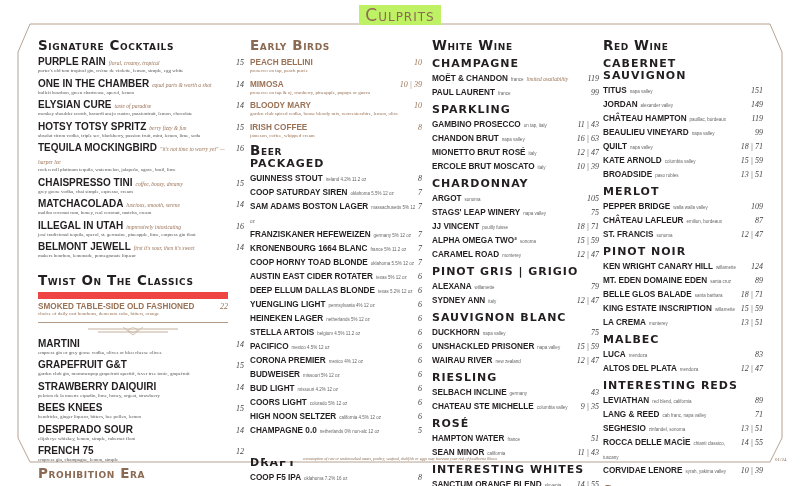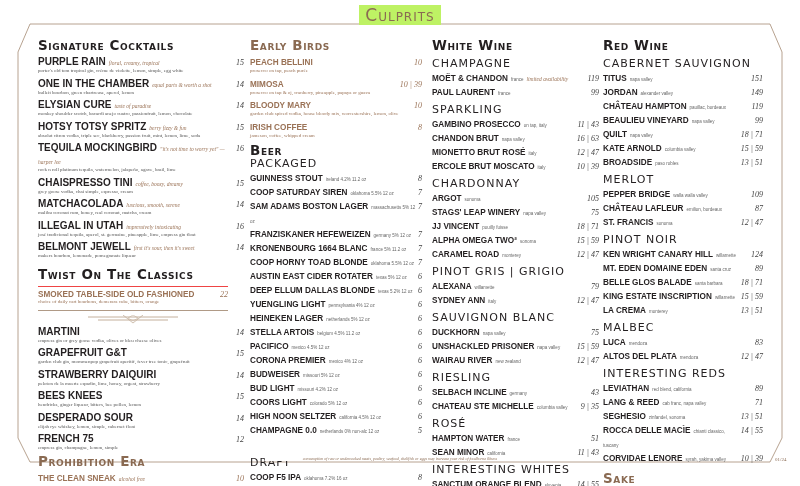--- a/index.html
+++ b/index.html
@@ -3,33 +3,33 @@
 <meta charset="utf-8">
 <style>
   html,body{margin:0;padding:0;background:#fff;}
   body{width:800px;height:486px;position:relative;overflow:hidden;font-family:"Liberation Sans",sans-serif;color:#231f20;}
   .frame{position:absolute;left:0;top:0;width:800px;height:486px;}
   .title{position:absolute;top:5px;left:0;width:800px;text-align:center;font-family:"DejaVu Sans",sans-serif;font-size:17px;letter-spacing:1px;color:#8a6a52;font-variant:small-caps;background:transparent;}
   .title span{background:#bef264;padding:0 6px;}
   .col{position:absolute;top:38px;}
   .h1{font-family:"DejaVu Sans",sans-serif;font-weight:bold;font-size:13.5px;font-variant:small-caps;letter-spacing:.6px;color:#231f20;margin:0 0 2px 0;line-height:15px;}
   .h1.tan{color:#8a6a52;}
-  .h2{font-family:"DejaVu Sans",sans-serif;font-weight:normal;font-size:11px;letter-spacing:1px;color:#231f20;margin:5px 0 1px 0;line-height:12px;}
+  .h2{font-family:"DejaVu Sans",sans-serif;font-weight:bold;font-size:11px;letter-spacing:1px;color:#231f20;margin:5px 0 1px 0;line-height:12px;}
   .item{position:relative;line-height:10px;}
   .row{display:flex;align-items:baseline;justify-content:space-between;}
   .nm{font-family:"Liberation Sans",sans-serif;font-weight:bold;font-size:8.2px;white-space:nowrap;}
   .nm.tan{color:#9a7256;}
   .tag{font-family:"Liberation Serif",serif;font-style:italic;font-size:5.5px;color:#9a7256;font-weight:normal;margin-left:3px;}
   .meta{font-family:"Liberation Sans",sans-serif;font-size:4.5px;color:#666;font-weight:normal;margin-left:3px;}
   .pr{font-family:"Liberation Serif",serif;font-style:italic;font-size:8px;color:#444;white-space:nowrap;}
   .pr.tan{color:#9a7256;font-family:Liberation Serif, serif;}
   .desc{font-family:"Liberation Serif",serif;font-size:5px;color:#555;line-height:6px;margin-bottom:2.5px;}
   .desc.tan{color:#9a7256;}
   .cocktail .nm{font-size:10px;}
-  .featured{border-top:1px solid #ef4444;border-bottom:1px solid #b09a86;padding:3px 0 2px 0;margin:4px 16px 0 0;}
+  .featured{border-top:7px solid #ef4444;border-bottom:1px solid #b09a86;padding:3px 0 2px 0;margin:4px 16px 0 0;}
   .deco{height:10px;position:relative;margin:0 16px 4px 0;}
 </style>
 </head>
 <body>
 
 <svg class="frame" width="800" height="486" viewBox="0 0 800 486">
   <polyline points="18,52 30,24 770,24 782,52 782,438 770,462 30,462 18,438 18,52" fill="none" stroke="#a58a74" stroke-width="0.8"></polyline>
 </svg>
 
 <div class="title"><span>Culprits</span></div>
@@ -94,21 +94,21 @@
         <div class="desc">josé tradicional tequila, aperol, st. germaine, pineapple, lime, empress gin float</div>
       </div>
       <div class="item cocktail">
         <div class="row">
           <span><span class="nm">BELMONT JEWELL</span><span class="tag">first it's sour, then it's sweet</span></span>
           <span class="pr">14</span>
         </div>
         <div class="desc">makers bourbon, lemonade, pomegranate liqueur</div>
       </div>
     </div>
-  <div class="h1" style="margin-top:8px;">Twist On The Classics</div>
+  <div class="h1" style="margin-top:14px;">Twist On The Classics</div>
   <div class="featured">
     <div class="row">
         <span class="nm tan">SMOKED TABLE-SIDE OLD FASHIONED</span>
         <span class="pr tan">22</span>
       </div>
     <div class="desc tan">choice of daily cart bourbons, demerara cube, bitters, orange</div>
   </div>
   <div class="deco">
     <svg width="190" height="10" viewBox="0 0 190 10">
         <line x1="50" y1="2" x2="140" y2="2" stroke="#c4b09c" stroke-width="1"></line>

